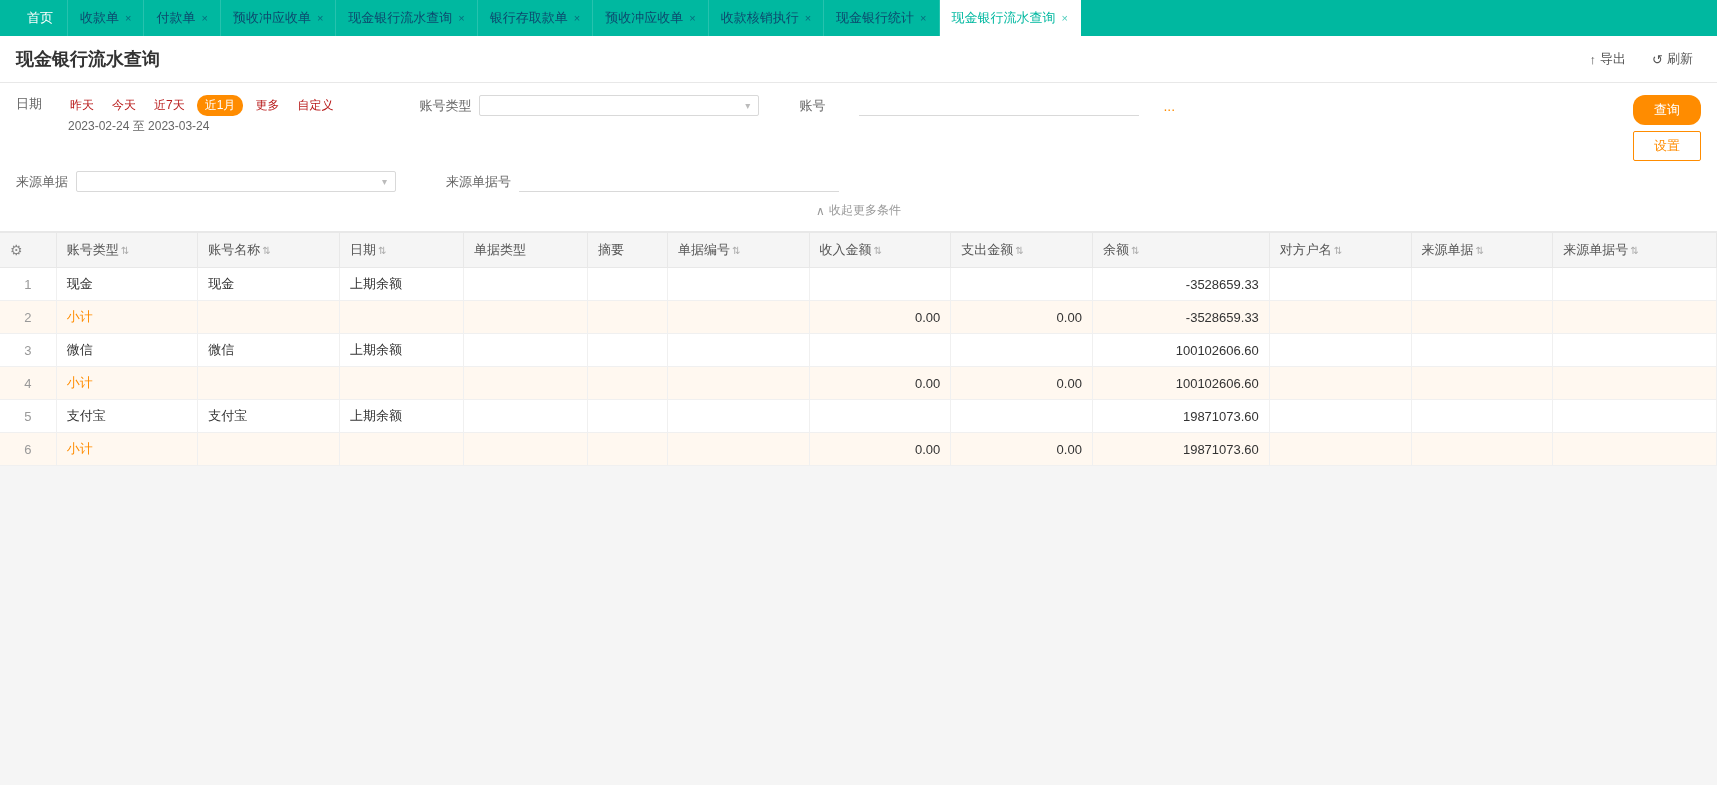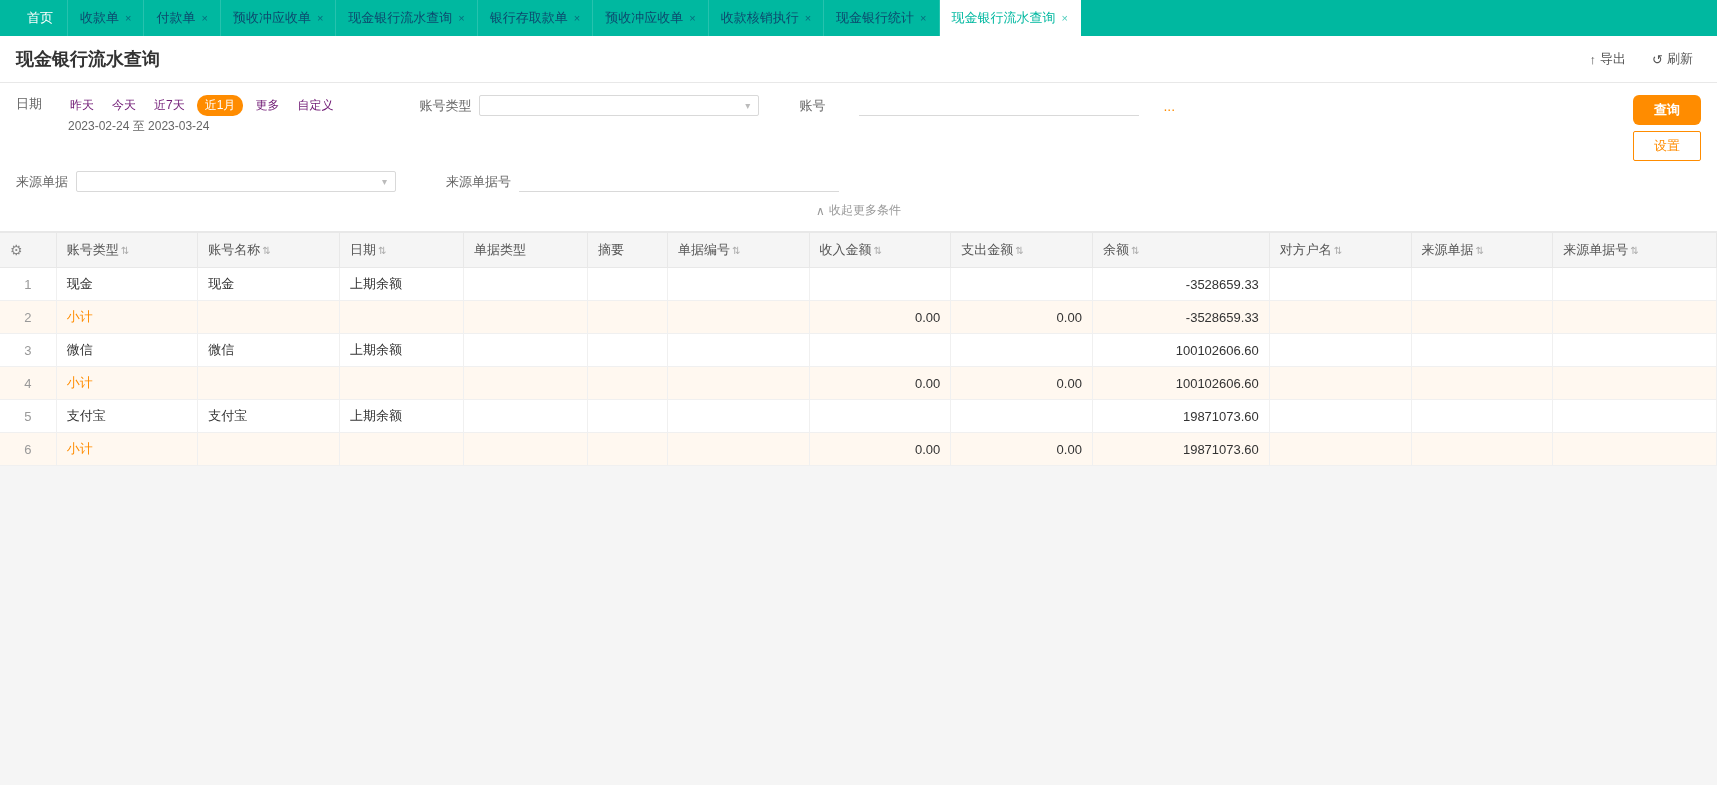--- a/index.html
+++ b/index.html
@@ -89,21 +89,21 @@
       min-width: 40px;
     }
     .date-shortcuts {
       display: flex;
       gap: 6px;
       align-items: center;
     }
     .date-btn {
       padding: 2px 6px;
       font-size: 12px;
-      color: #701a75;
+      color: #b91c1c;
       cursor: pointer;
       border-radius: 2px;
     }
     .date-btn.active {
       background: #ff8c00;
       color: #fff;
       border-radius: 10px;
       padding: 2px 8px;
     }
     .date-range {
@@ -123,24 +123,23 @@
       align-items: center;
       justify-content: space-between;
       min-width: 180px;
     }
     .select-box .arrow { color: #bbb; font-size: 10px; }
     .btn-query {
       background: #ff8c00;
       color: #fff;
       border: none;
       padding: 6px 16px;
-      border-radius: 6px;
-      cursor: pointer;
-      font-size: 13px;
-      font-weight: bold;
+      border-radius: 12px;
+      cursor: pointer;
+      font-size: 13px;
     }
     .btn-setting {
       background: #fff;
       color: #ff8c00;
       border: 1px solid #ff8c00;
       padding: 5px 20px;
       border-radius: 2px;
       cursor: pointer;
       font-size: 13px;
     }

